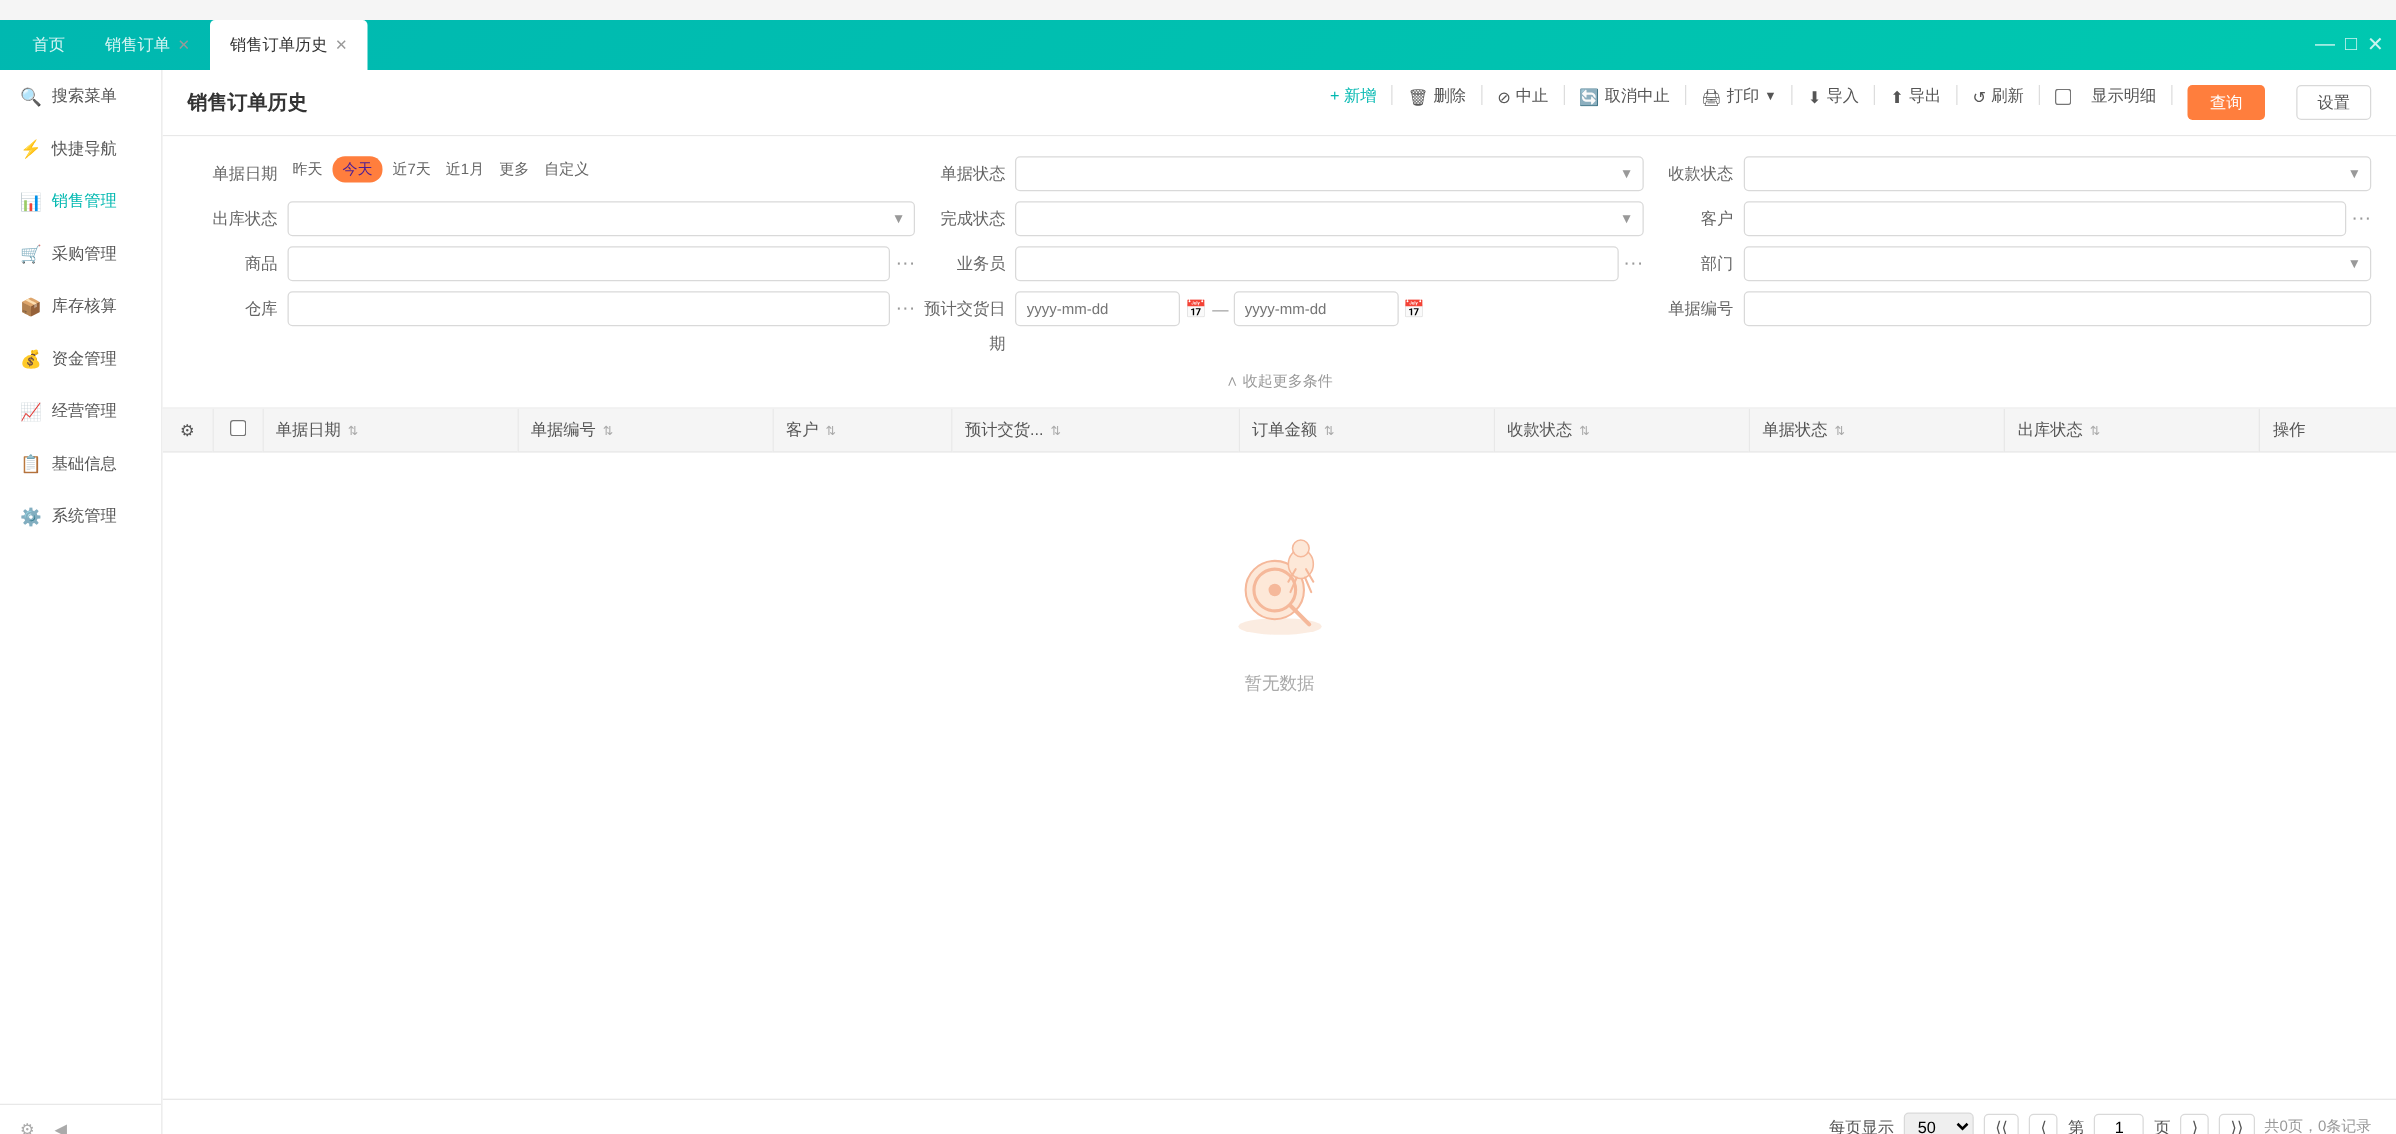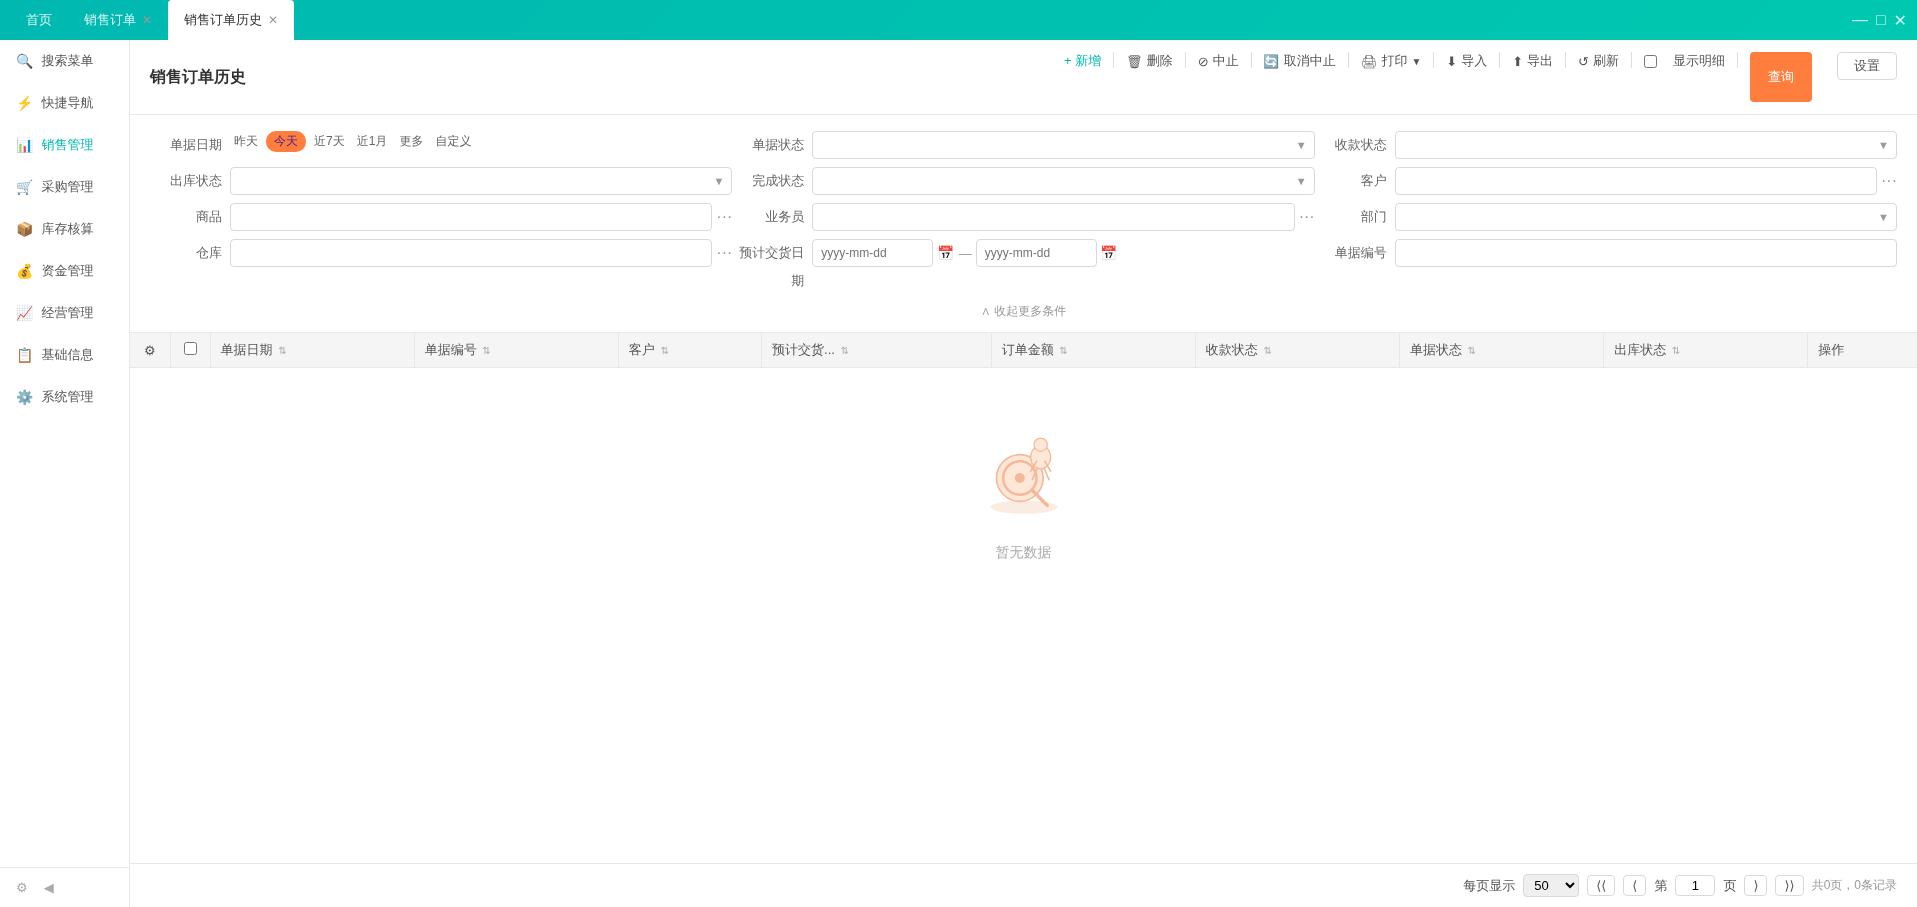--- a/index.html
+++ b/index.html
@@ -6,20 +6,21 @@
     body { background: #f5f5f5; font-size: 13px; color: #333; }
 
     
     .top-bar {
       height: 40px;
       background: linear-gradient(135deg, #00b8b0, #00c8b0);
       display: flex;
       align-items: center;
       padding: 0 10px;
       color: #fff;
+      margin-top: 16px;
     }
     .top-bar .tabs {
       display: flex;
       align-items: center;
       height: 100%;
       flex: 1;
     }
     .top-bar .tab {
       display: flex;
       align-items: center;
@@ -120,21 +121,21 @@
       cursor: pointer;
       color: #555;
       font-size: 13px;
     }
     .btn-new { color: #00b8b0; }
     .btn-query {
       background: #ff7e3d;
       color: #fff;
       border: none;
       border-radius: 4px;
-      padding: 16px 18px;
+      padding: 5px 18px;
       cursor: pointer;
       font-size: 13px;
     }
     .btn-setting {
       background: #fff;
       color: #555;
       border: 1px solid #d9d9d9;
       border-radius: 4px;
       padding: 4px 16px;
       cursor: pointer;
@@ -230,21 +231,21 @@
       display: flex;
       align-items: center;
       gap: 4px;
     }
     .date-input {
       border: 1px solid #d9d9d9;
       border-radius: 4px;
       padding: 4px 8px;
       font-size: 12px;
       height: 28px;
-      width: 121px;
+      width: 132px;
       color: #bbb;
       outline: none;
     }
     .date-icon {
       color: #ff7e3d;
       cursor: pointer;
       font-size: 14px;
     }
     .collapse-more {
       text-align: center;

